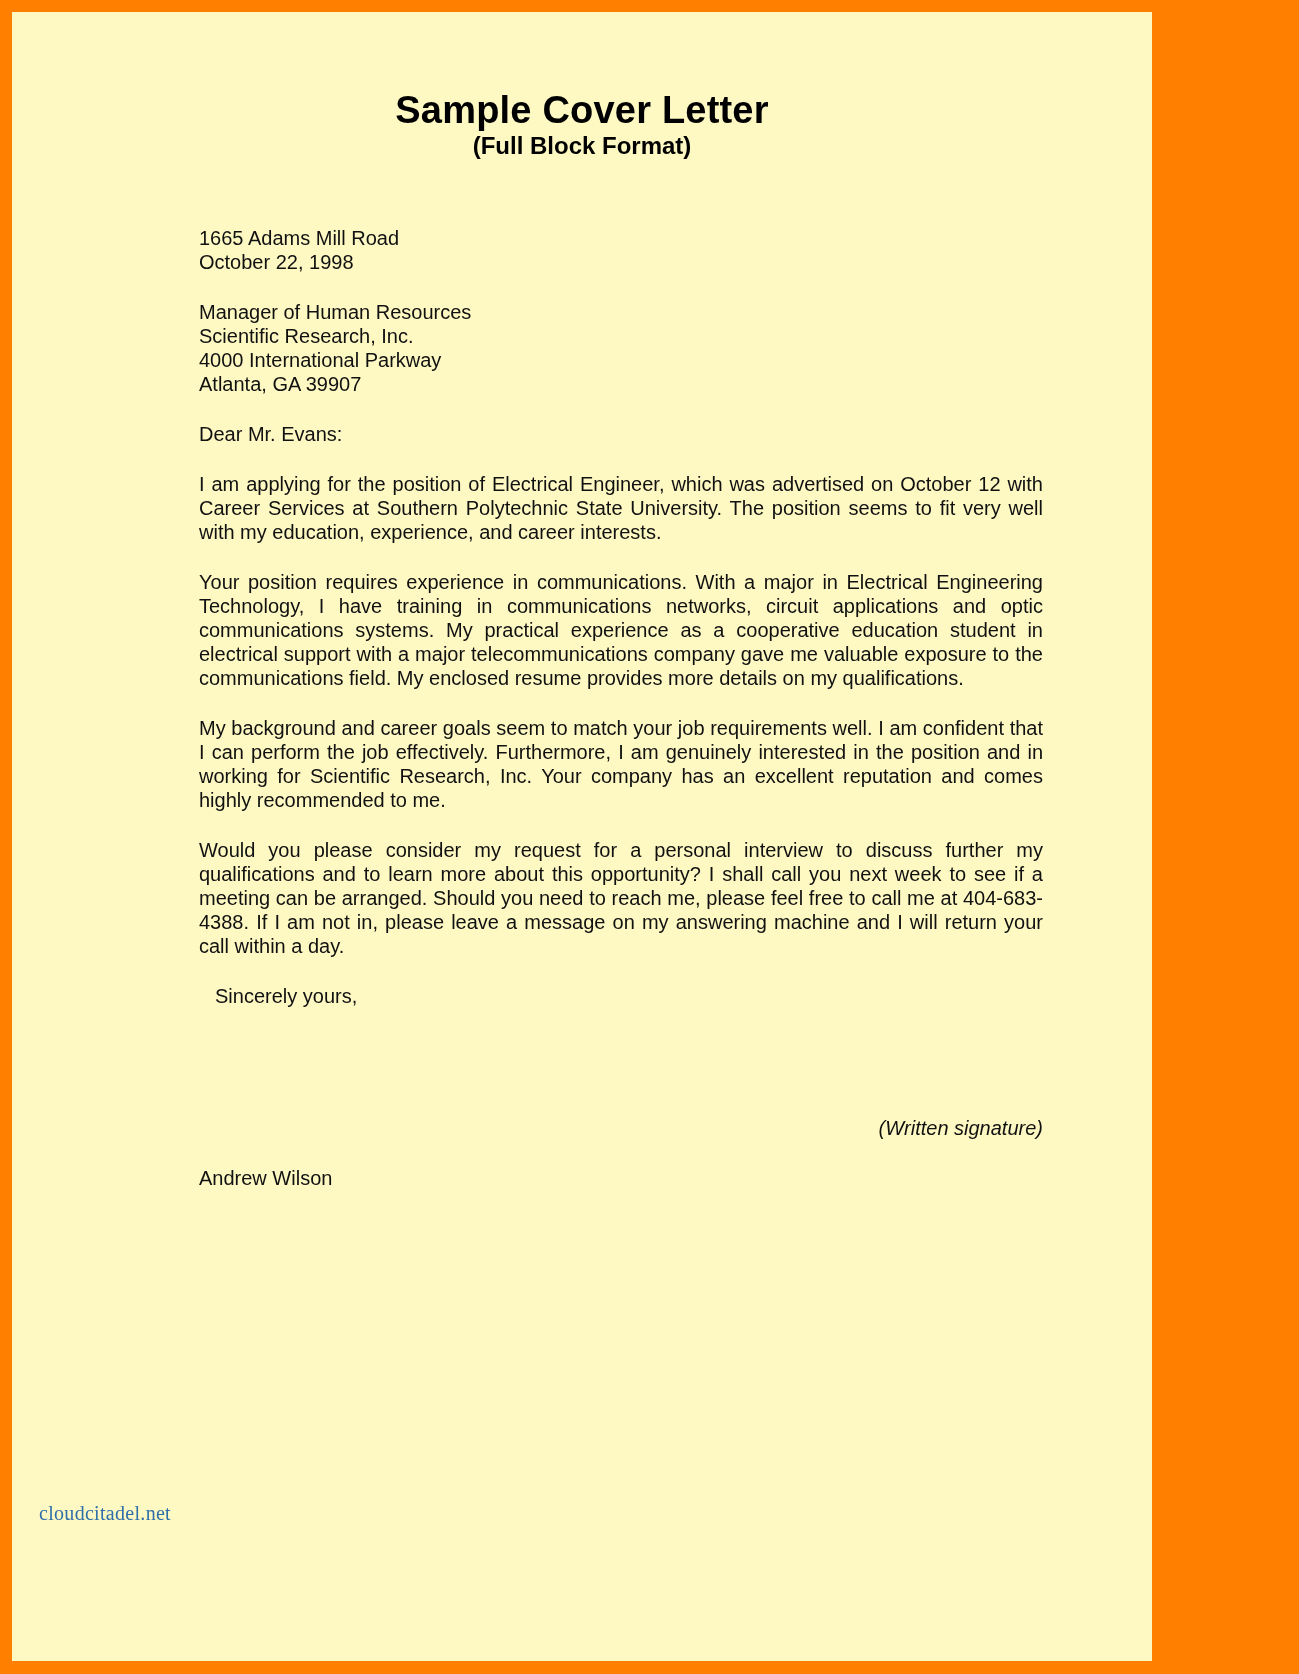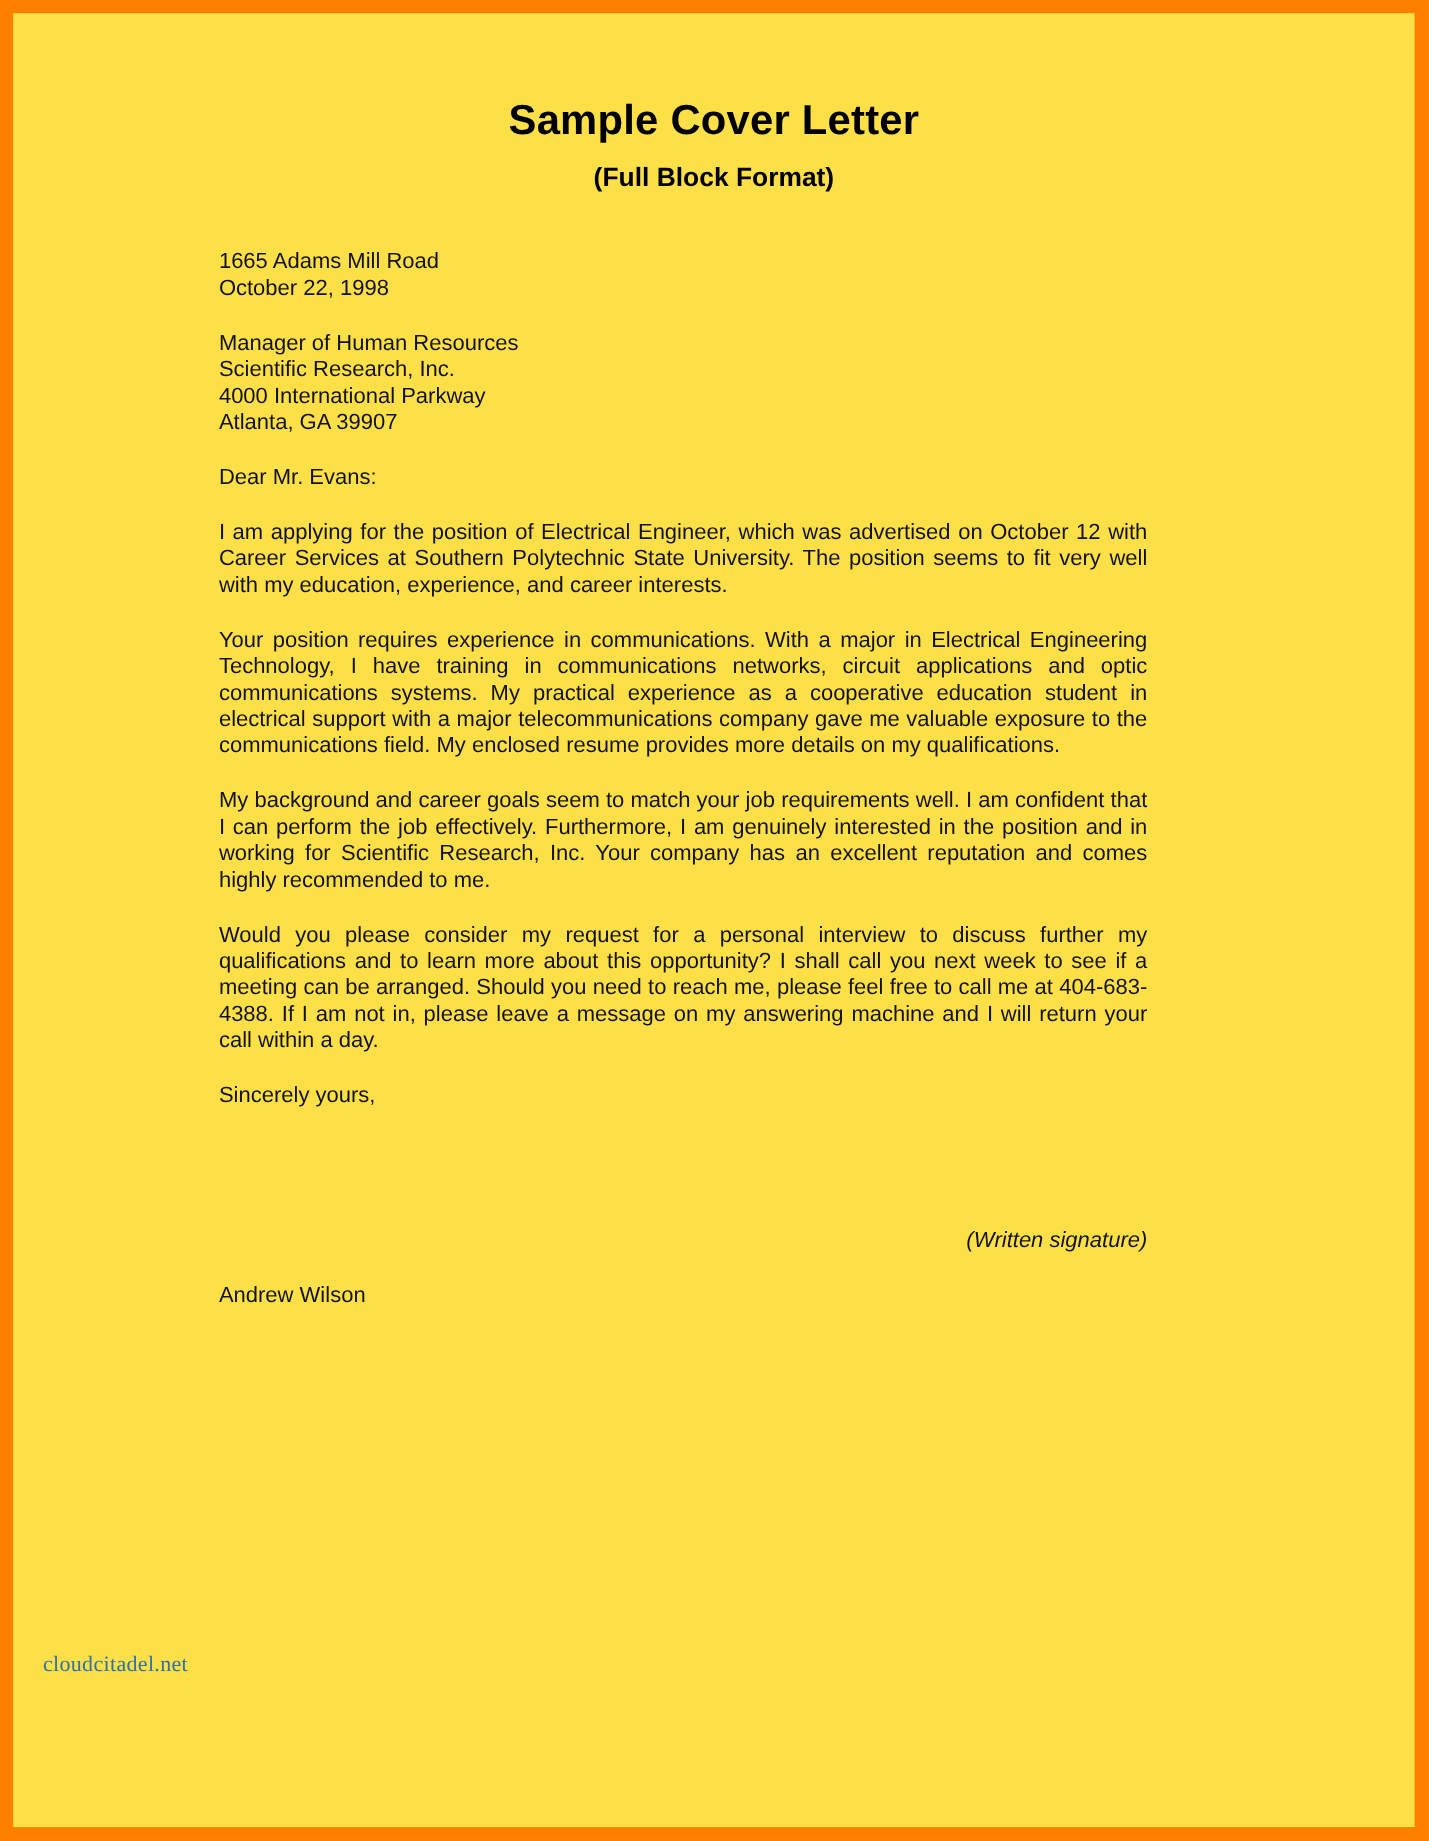--- a/index.html
+++ b/index.html
@@ -8,62 +8,62 @@
     height: 1674px;
     background: #ff8000;
     position: relative;
     overflow: hidden;
     font-family: "Liberation Sans", sans-serif;
   }
   .page {
     position: absolute;
     left: 12px;
     top: 12px;
-    width: 1274px;
+    width: 1140px;
     height: 1649px;
-    background: #fde047;
+    background: #fef9c3;
   }
   .title-block {
     position: absolute;
     left: 0;
     width: 100%;
     top: 76px;
     text-align: center;
     color: #000;
   }
   .title {
     font-size: 38px;
     font-weight: bold;
     line-height: 44px;
     margin: 0;
     letter-spacing: 0.2px;
   }
   .subtitle {
     font-size: 24px;
     font-weight: bold;
     line-height: 28px;
-    margin: 16px;
+    margin: 0;
   }
   .letter {
     position: absolute;
     left: 187px;
     top: 198px;
     width: 844px;
     color: #111;
     font-size: 20px;
     line-height: 24px;
   }
   .block { margin: 16px 0 26px 0; }
   .block div { white-space: nowrap; }
   .para {
     margin: 0 0 26px 0;
     text-align: justify;
     text-align-last: left;
   }
-  .closing { margin: 0 0 108px 0; }
+  .closing { margin: 0 0 108px 16px; }
   .signature { font-style: italic; margin: 0 0 26px 0; text-align: right; }
   .name { margin: 0; }
   .watermark {
     position: absolute;
     left: 27px;
     top: 1490px;
     font-family: Liberation Serif, serif;
     font-size: 20px;
     color: #2f6fa8;
     letter-spacing: 0.3px;

